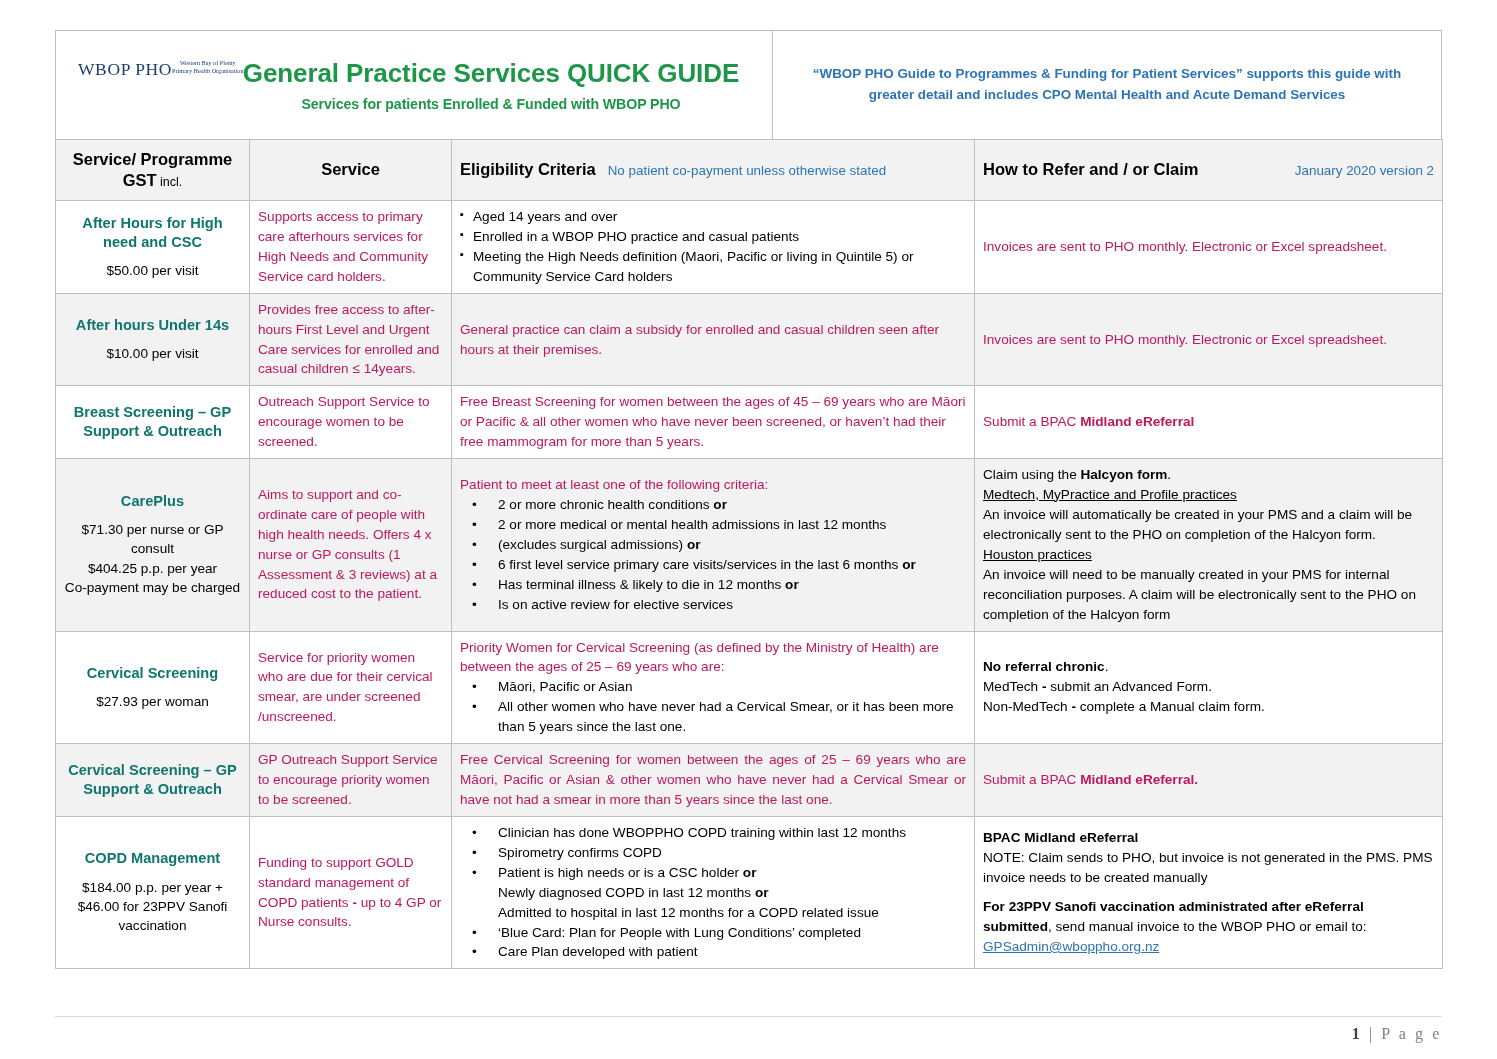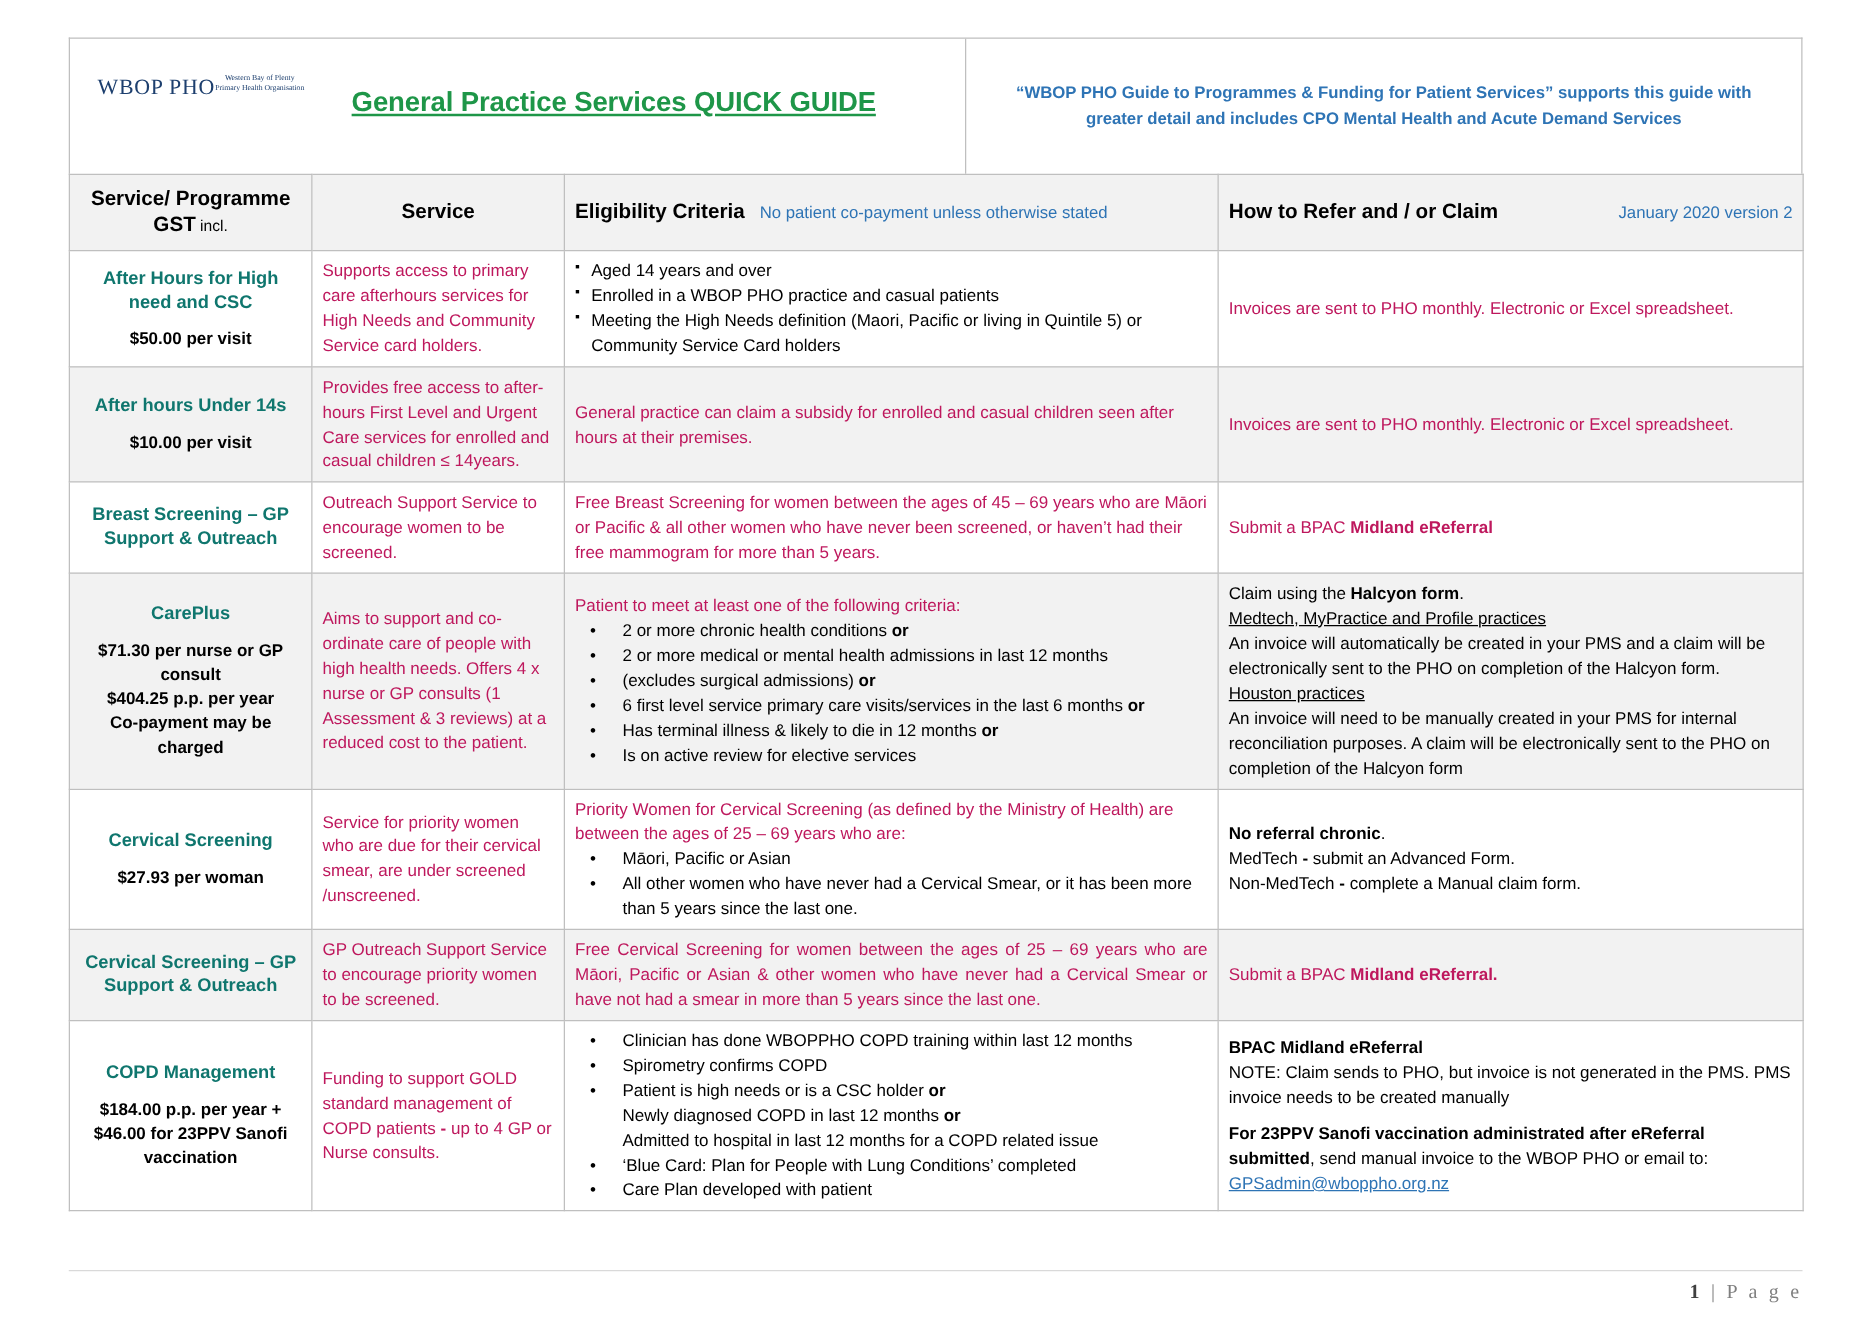--- a/index.html
+++ b/index.html
@@ -67,24 +67,23 @@
     text-align: center;
     margin-top: 1px;
     white-space: nowrap;
   }
   .header-title-wrap {
     flex: 1;
     text-align: center;
     padding-right: 18px;
   }
   .main-title {
-    font-size: 22px;
+    font-size: 26px;
     font-weight: bold;
     color: #1e9648;
-    text-decoration: underline;
     letter-spacing: -0.1px;
     margin-bottom: 7px;
   }
   .sub-title {
     font-size: 14.2px;
     font-weight: bold;
     color: #1e9648;
     letter-spacing: -0.1px;
   }
   .header-right {
@@ -157,21 +156,21 @@
 
   .svc-name {
     font-size: 14.6px;
     font-weight: bold;
     color: #0f766e;
     text-align: center;
     line-height: 1.32;
   }
   .svc-price {
     font-size: 13.6px;
-    font-weight: bold;
+    font-weight: normal;
     color: #000;
     text-align: center;
     line-height: 1.42;
     margin-top: 9px;
   }
   .cell-text {
     font-size: 13.6px;
     line-height: 1.46;
     color: #be185d;
   }
@@ -258,20 +257,21 @@
           <path d="M56 34 C44 36 35 46 35 58 C35 52 40 47 47 47 C53 47 58 51 59 57 C61 48 58 39 56 34 Z" fill="#ffffff" opacity="0"></path>
         </svg>
         <div class="logo-word">WBOP PHO</div>
         <div class="logo-sub">
           <div>Western Bay of Plenty</div>
           <div>Primary Health Organisation</div>
         </div>
       </div>
       <div class="header-title-wrap">
         <div class="main-title">General Practice Services QUICK GUIDE</div>
+        <div class="sub-title">Services for patients Enrolled &amp; Funded with WBOP PHO</div>
       </div>
     </div>
     <div class="header-right">
       <div class="header-right-text">“WBOP PHO Guide to Programmes &amp; Funding for Patient Services” supports this guide with greater detail and includes CPO Mental Health and Acute Demand Services</div>
     </div>
   </div>
 
   <table class="guide">
     <colgroup>
       <col class="c1">

